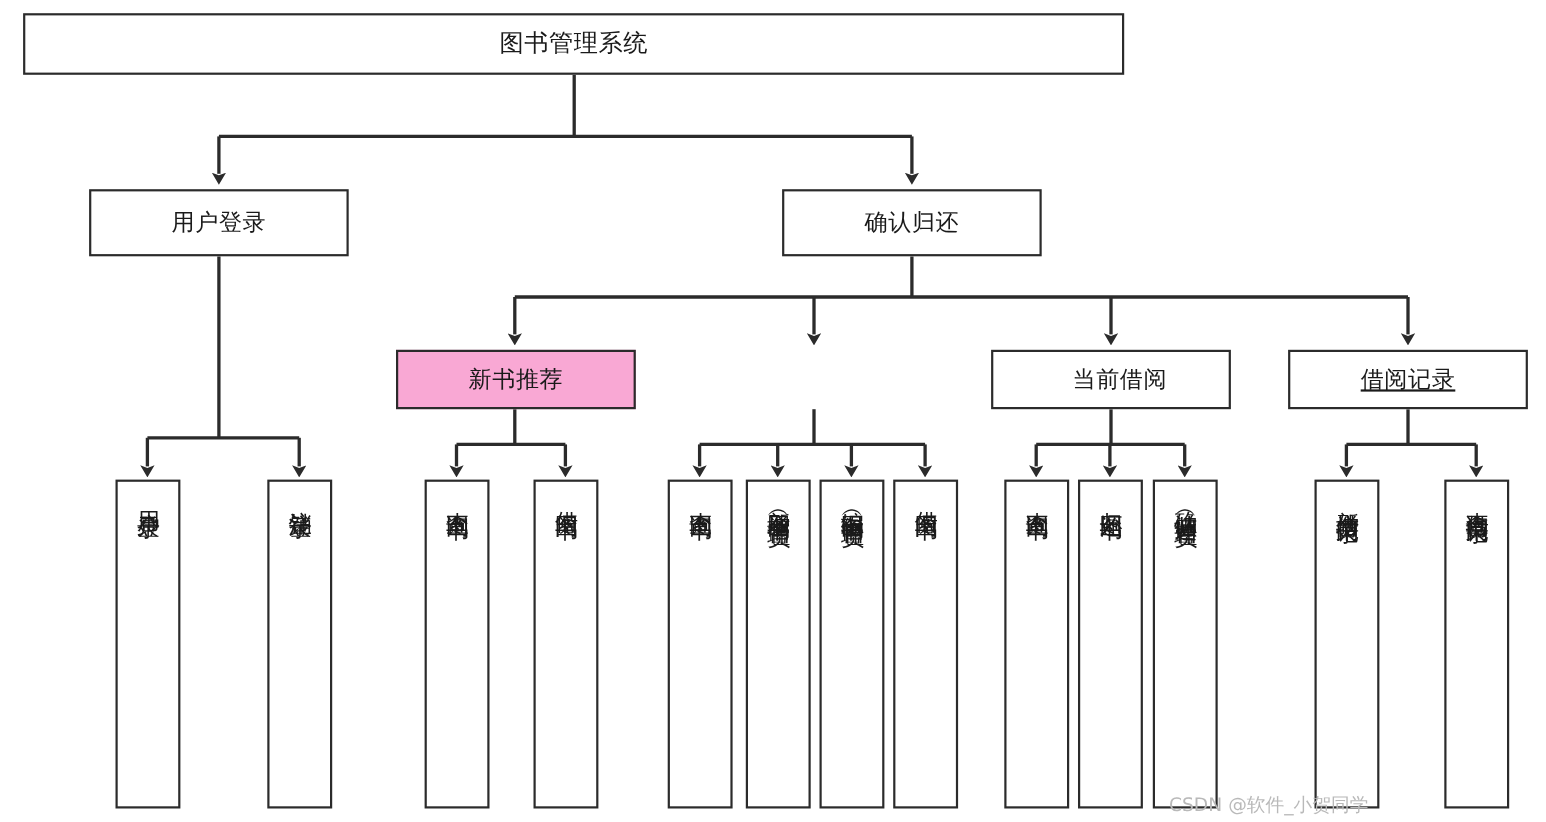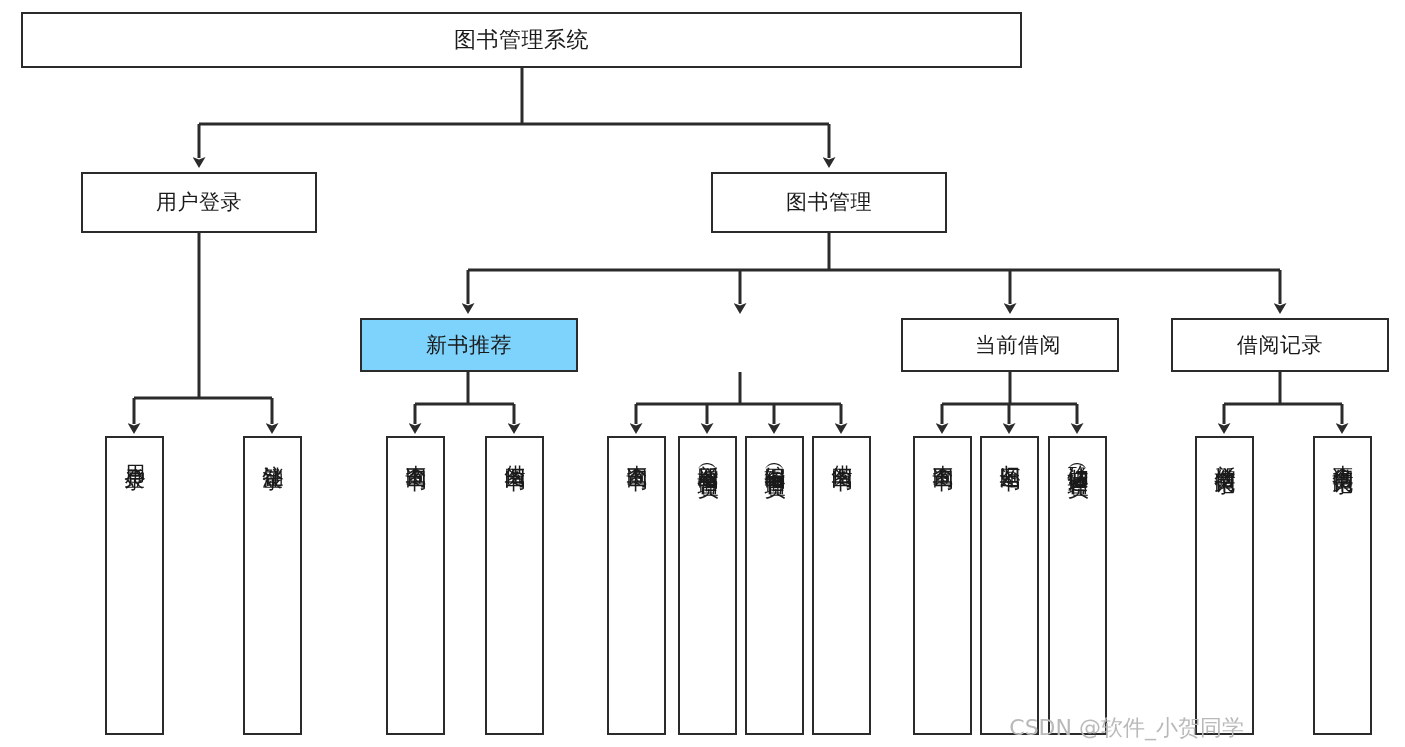--- a/index.html
+++ b/index.html
@@ -51,21 +51,21 @@
   .node.vert .label{
     writing-mode:vertical-rl;
     text-orientation:upright;
     font-size:21px;
     letter-spacing:2px;
     line-height:1;
   }
   #watermark{
     position:absolute;
     right:8px;bottom:4px;
-    font-size:22px;
+    font-size:17px;
     color:#b9b9b9;
     z-index:5;
     white-space:nowrap;
     font-family:"DejaVu Sans","Liberation Sans",sans-serif;
   }
 </style>
 </head>
 <body>
 
 <div id="diagram">
@@ -121,30 +121,30 @@
   </svg>
 
   <div class="node horiz root" style="left: 21px; top: 12px; width: 1001px; height: 56px; border-color: rgb(43, 43, 43); background: rgb(255, 255, 255); color: rgb(26, 26, 26);">
     <span class="label">图书管理系统</span>
   </div>
 
   <div class="node horiz" style="left: 81px; top: 172px; width: 236px; height: 61px; border-color: rgb(43, 43, 43); background: rgb(255, 255, 255); color: rgb(26, 26, 26);">
     <span class="label">用户登录</span>
   </div>
   <div class="node horiz" style="left: 711px; top: 172px; width: 236px; height: 61px; border-color: rgb(43, 43, 43); background: rgb(255, 255, 255); color: rgb(26, 26, 26);">
-    <span class="label">图书管理</span>
+    <span class="label">确认归还</span>
   </div>
 
-  <div class="node horiz" style="left: 360px; top: 318px; width: 218px; height: 54px; border-color: rgb(43, 43, 43); background: #7dd3fc; color: rgb(26, 26, 26);">
+  <div class="node horiz" style="left: 360px; top: 318px; width: 218px; height: 54px; border-color: rgb(43, 43, 43); background: #f9a8d4; color: rgb(26, 26, 26);">
     <span class="label">新书推荐</span>
   </div>
   <div class="node horiz" style="left: 901px; top: 318px; width: 218px; height: 54px; border-color: rgb(43, 43, 43); background: rgb(255, 255, 255); color: rgb(26, 26, 26); padding-left: 16px;">
     <span class="label">当前借阅</span>
   </div>
-  <div class="node horiz" style="left: 1171px; top: 318px; width: 218px; height: 54px; border-color: rgb(43, 43, 43); background: rgb(255, 255, 255); color: rgb(26, 26, 26);">
+  <div class="node horiz" style="left: 1171px; top: 318px; width: 218px; height: 54px; border-color: rgb(43, 43, 43); background: rgb(255, 255, 255); color: rgb(26, 26, 26); text-decoration: underline;">
     <span class="label">借阅记录</span>
   </div>
 
   <div class="node vert" style="left: 105px; top: 436px; width: 59px; height: 299px; border-color: rgb(43, 43, 43); background: rgb(255, 255, 255); color: rgb(26, 26, 26);">
     <span class="label">用户登录</span>
   </div>
   <div class="node vert" style="left: 243px; top: 436px; width: 59px; height: 299px; border-color: rgb(43, 43, 43); background: rgb(255, 255, 255); color: rgb(26, 26, 26);">
     <span class="label">注销登录</span>
   </div>
   <div class="node vert" style="left: 386px; top: 436px; width: 59px; height: 299px; border-color: rgb(43, 43, 43); background: rgb(255, 255, 255); color: rgb(26, 26, 26);">

